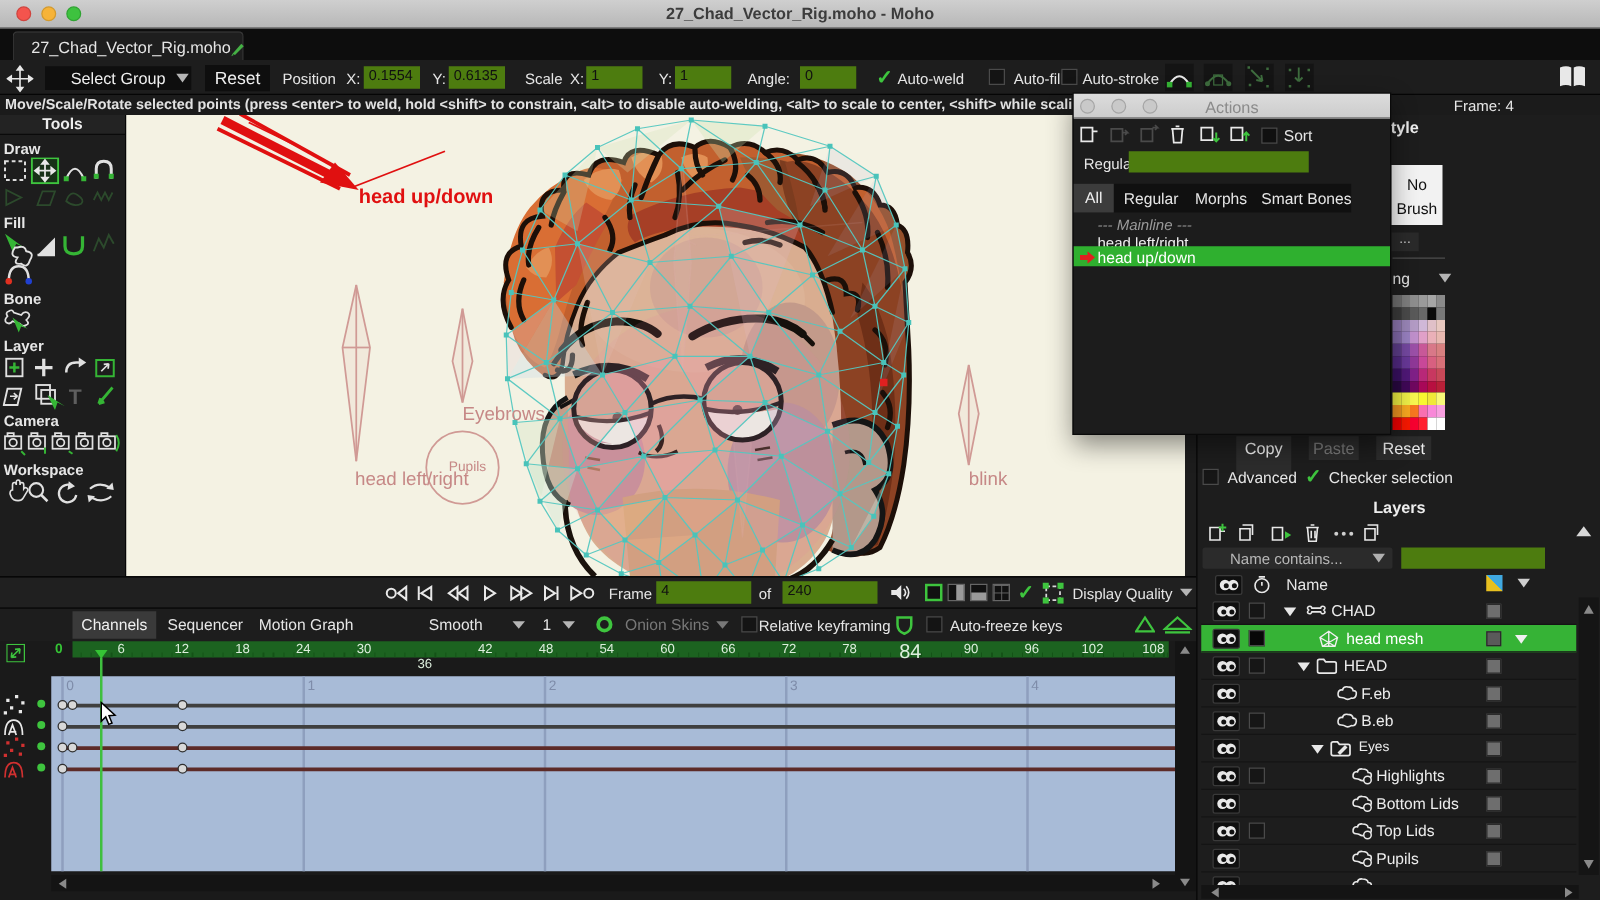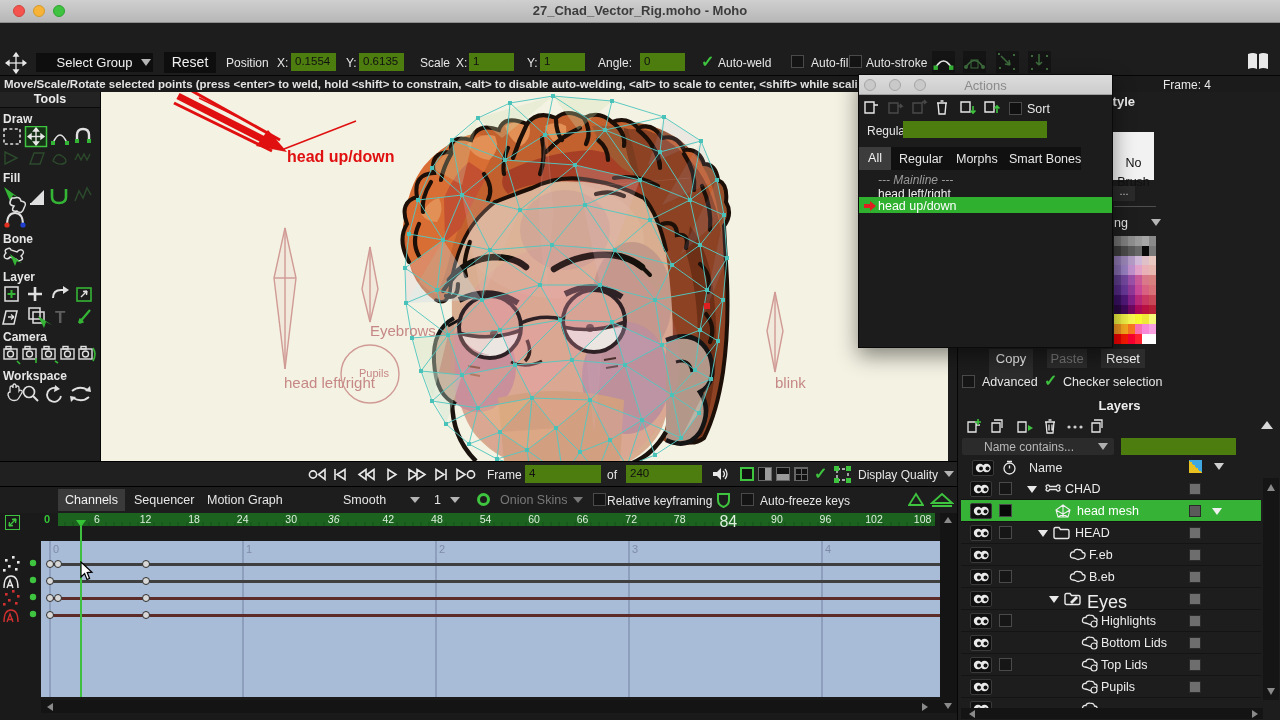--- a/index.html
+++ b/index.html
@@ -14,20 +14,29 @@
 <body>
 <div id="app">
 
 <div class="abs" style="left:0;top:0;width:1280px;height:23px;background:linear-gradient(#cfcfcf,#b7b7b7);border-bottom:1px solid #8e8e8e;">
   <div class="abs" style="left:13px;top:5px;width:12px;height:12px;border-radius:6px;background:#f4544d;border:0.5px solid #d0443e;"></div>
   <div class="abs" style="left:33px;top:5px;width:12px;height:12px;border-radius:6px;background:#f6b338;border:0.5px solid #d39a2d;"></div>
   <div class="abs" style="left:53px;top:5px;width:12px;height:12px;border-radius:6px;background:#3ec23f;border:0.5px solid #2fa432;"></div>
   <div class="abs" style="left:0;top:3px;width:1280px;text-align:center;font-size:13px;font-weight:bold;color:#3c3c3c;">27_Chad_Vector_Rig.moho - Moho</div>
 </div>
 
+<div class="abs" style="left:0;top:23px;width:1280px;height:25px;background:#0d0d0d;">
+  <div class="abs" style="left:10px;top:2px;width:185px;height:23px;background:#1e1e1e;border:1px solid #3a3a3a;border-bottom:none;border-radius:4px 4px 0 0;">
+    <span class="abs txt" style="left:14px;top:4px;font-size:13px;">27_Chad_Vector_Rig.moho</span>
+    <svg class="abs" style="left:172px;top:6px;" width="14" height="14" viewBox="0 0 14 14">
+          <path d="M3 11 L10 3 L12 5 L5 12 Z" fill="#45b045"></path>
+          <path d="M2 13 L4 12 L3 11 Z" fill="#45b045"></path>
+        </svg>
+  </div>
+</div>
 
 <div class="abs" style="left:0;top:48px;width:1280px;height:28px;background:#1d1d1d;border-bottom:1px solid #050505;">
   <svg class="abs" style="left:5px;top:4px;" width="22" height="22" viewBox="0 0 22 22" stroke="#e8e8e8" stroke-width="1.3" fill="#e8e8e8">
     <line x1="11" y1="3" x2="11" y2="19"></line>
         <line x1="3" y1="11" x2="19" y2="11"></line>
     <path d="M11 1l2.2 3h-4.4z"></path>
         <path d="M11 21l2.2-3h-4.4z"></path>
         <path d="M1 11l3-2.2v4.4z"></path>
         <path d="M21 11l-3-2.2v4.4z"></path>
   </svg>
@@ -526,21 +535,21 @@
         <path d="M4 11 L11 4 M11 4 l-4 0.5 M11 4 l-0.5 4 M4 11 l4 -0.5 M4 11 l0.5 -4" stroke="#3ec43e" stroke-width="1.3" fill="none"></path>
       </svg>
   <span class="abs" style="left:44px;top:0px;color:#35c435;font-size:11px;font-weight:bold;">0</span>
   <div class="abs" style="left:58px;top:0;width:877px;height:13px;background:#1c6320;" id="ruler">
         <div class="abs" style="left:0;top:9px;width:877px;height:4px;background-image:repeating-linear-gradient(90deg,#145217 0 1px,transparent 1px 8.094px);background-position:-1.5px 0;"></div>
         <span class="abs" style="left:27.0px;top:0px;width:24px;text-align:center;color:#ddeedd;font-size:10.5px;">6</span>
         <span class="abs" style="left:75.5px;top:0px;width:24px;text-align:center;color:#ddeedd;font-size:10.5px;">12</span>
         <span class="abs" style="left:124.1px;top:0px;width:24px;text-align:center;color:#ddeedd;font-size:10.5px;">18</span>
         <span class="abs" style="left:172.7px;top:0px;width:24px;text-align:center;color:#ddeedd;font-size:10.5px;">24</span>
         <span class="abs" style="left:221.2px;top:0px;width:24px;text-align:center;color:#ddeedd;font-size:10.5px;">30</span>
-        <span class="abs" style="left:269.8px;top:0px;width:24px;text-align:left;color:#ddeedd;font-size:10.5px;font-style:italic;">36</span>
+        <span class="abs" style="left:269.8px;top:12px;width:24px;text-align:center;color:#ddeedd;font-size:10.5px;">36</span>
         <span class="abs" style="left:318.3px;top:0px;width:24px;text-align:center;color:#ddeedd;font-size:10.5px;">42</span>
         <span class="abs" style="left:366.9px;top:0px;width:24px;text-align:center;color:#ddeedd;font-size:10.5px;">48</span>
         <span class="abs" style="left:415.5px;top:0px;width:24px;text-align:center;color:#ddeedd;font-size:10.5px;">54</span>
         <span class="abs" style="left:464.0px;top:0px;width:24px;text-align:center;color:#ddeedd;font-size:10.5px;">60</span>
         <span class="abs" style="left:512.6px;top:0px;width:24px;text-align:center;color:#ddeedd;font-size:10.5px;">66</span>
         <span class="abs" style="left:561.2px;top:0px;width:24px;text-align:center;color:#ddeedd;font-size:10.5px;">72</span>
         <span class="abs" style="left:609.7px;top:0px;width:24px;text-align:center;color:#ddeedd;font-size:10.5px;">78</span>
         <span class="abs" style="left:658.3px;top:0px;width:24px;text-align:center;color:#ddeedd;font-size:16px;">84</span>
         <span class="abs" style="left:706.9px;top:0px;width:24px;text-align:center;color:#ddeedd;font-size:10.5px;">90</span>
         <span class="abs" style="left:755.4px;top:0px;width:24px;text-align:center;color:#ddeedd;font-size:10.5px;">96</span>
@@ -612,21 +621,21 @@
     <div class="abs" style="right:12px;top:3px;width:0;height:0;border-top:4px solid transparent;border-bottom:4px solid transparent;border-left:6px solid #8a8a8a;"></div>
   </div>
   <div class="abs" style="left:940px;top:0;width:17px;height:200px;background:#141414;">
     <div class="abs" style="left:4px;top:4px;width:0;height:0;border-left:4px solid transparent;border-right:4px solid transparent;border-bottom:6px solid #8a8a8a;"></div>
     <div class="abs" style="left:4px;top:190px;width:0;height:0;border-left:4px solid transparent;border-right:4px solid transparent;border-top:6px solid #8a8a8a;"></div>
   </div>
 </div>
 
 <div class="abs" style="left:957px;top:92px;width:323px;height:628px;background:#1d1d1d;border-left:1px solid #060606;" id="rightpanel">
       <div class="abs" style="left:0;top:2px;width:323px;text-align:center;font-size:13px;font-weight:bold;color:#ededed;">Style</div>
-      <div class="abs" style="left:155px;top:40px;width:41px;height:48px;background:#f2f2f2;color:#111;font-size:12.5px;text-align:center;line-height:1.5;padding-top:22px;">No<br>Brush</div>
+      <div class="abs" style="left:155px;top:40px;width:41px;height:48px;background:#f2f2f2;color:#111;font-size:12.5px;text-align:center;line-height:1.5;padding-top:7px;">No<br>Brush</div>
       <div class="abs" style="left:155px;top:94px;width:22px;height:15px;background:#2a2a2a;color:#ccc;font-size:11px;text-align:center;line-height:11px;">...</div>
       <div class="abs" style="left:156px;top:114px;width:42px;height:1px;background:#4e4e4e;"></div>
       <span class="abs txt" style="left:156px;top:124px;font-size:12.5px;">ng</span>
       <div class="abs" style="left:193px;top:127px;width:0;height:0;border-left:5.5px solid transparent;border-right:5.5px solid transparent;border-top:7px solid #b5b5b5;"></div>
       <div class="abs" style="left:156px;top:144.0px;width:7px;height:9.8px;background:#6e6e6e;"></div>
       <div class="abs" style="left:163px;top:144.0px;width:7px;height:9.8px;background:#7e7e7e;"></div>
       <div class="abs" style="left:170px;top:144.0px;width:7px;height:9.8px;background:#8e8e8e;"></div>
       <div class="abs" style="left:177px;top:144.0px;width:7px;height:9.8px;background:#9a9a9a;"></div>
       <div class="abs" style="left:184px;top:144.0px;width:7px;height:9.8px;background:#a6a6a6;"></div>
       <div class="abs" style="left:191px;top:144.0px;width:7px;height:9.8px;background:#8a8a8a;"></div>
@@ -810,21 +819,21 @@
           <circle cx="7" cy="7" r="4.2" fill="#e8e8e8"></circle>
           <circle cx="13.5" cy="7" r="4.2" fill="#e8e8e8"></circle>
           <circle cx="8" cy="7.5" r="2" fill="#111"></circle>
           <circle cx="14.5" cy="7.5" r="2" fill="#111"></circle>
         </svg></div>
       <div class="abs" style="left:91px;top:504px;width:0;height:0;border-left:5.5px solid transparent;border-right:5.5px solid transparent;border-top:7px solid #e8e8e8;"></div>
       <svg class="abs" style="left:106px;top:500px;" width="18" height="15" viewBox="0 0 18 15">
         <path d="M1 3 Q1 1.5 2.5 1.5 L6 1.5 L7.5 3.5 L14.5 3.5 Q16 3.5 16 5 L16 11 Q16 12.5 14.5 12.5 L2.5 12.5 Q1 12.5 1 11 Z" fill="none" stroke="#e8e8e8" stroke-width="1.4"></path>
         <path d="M6 10 L12 4 L14 6 L8 12 Z" fill="#e8e8e8"></path>
       </svg>
-      <span class="abs" style="left:129px;top:500px;font-size:18px;color:#ededed;">Eyes</span>
+      <span class="abs" style="left:129px;top:500px;font-size:11px;color:#ededed;">Eyes</span>
       <div class="abs" style="left:231px;top:501px;width:12px;height:12px;background:#6e6e6e;border:1px solid #2a2a2a;"></div>
       <div class="abs" style="left:3px;top:539px;width:300px;height:1px;background:#141414;"></div>
       <div class="abs" style="left:12px;top:521px;width:22px;height:16px;background:#0f0f0f;border:1px solid #3a3a3a;border-radius:2px;"><svg width="20" height="14" viewBox="0 0 20 14">
           <circle cx="7" cy="7" r="4.2" fill="#e8e8e8"></circle>
           <circle cx="13.5" cy="7" r="4.2" fill="#e8e8e8"></circle>
           <circle cx="8" cy="7.5" r="2" fill="#111"></circle>
           <circle cx="14.5" cy="7.5" r="2" fill="#111"></circle>
         </svg></div>
       <div class="abs" style="left:41px;top:522px;width:13px;height:13px;background:#161616;border:1px solid #4a4a4a;"></div>
       <svg class="abs" style="left:123px;top:522px;" width="19" height="14" viewBox="0 0 19 14">

